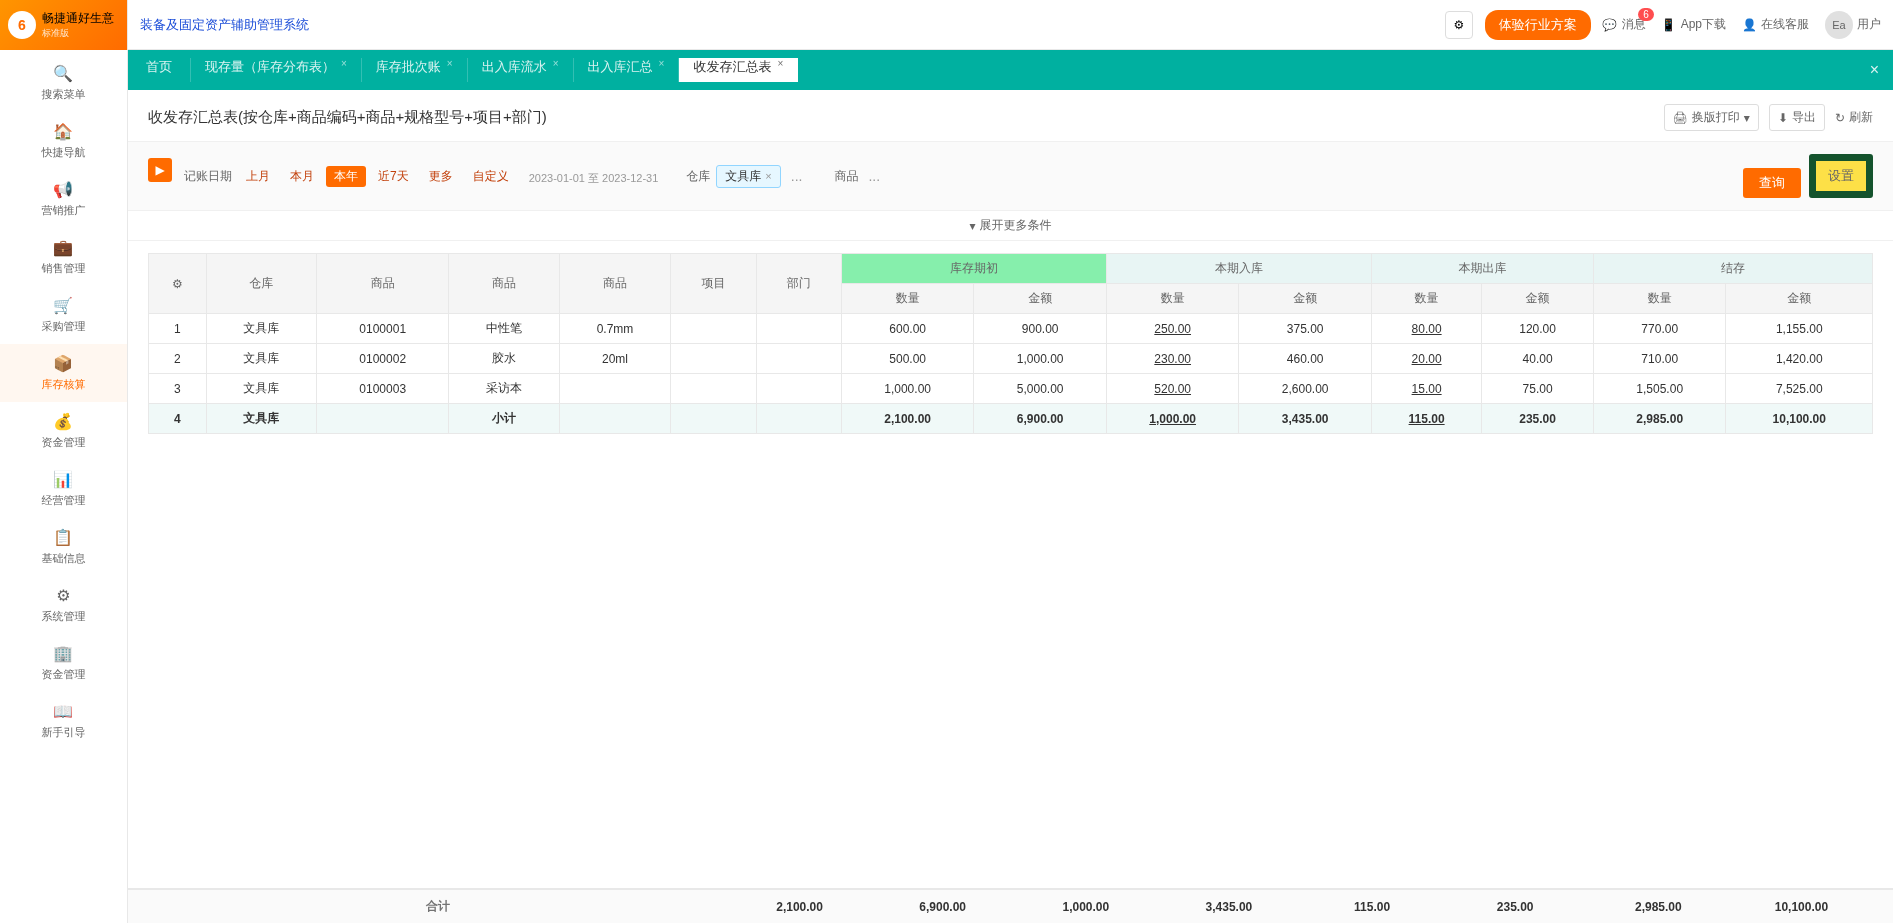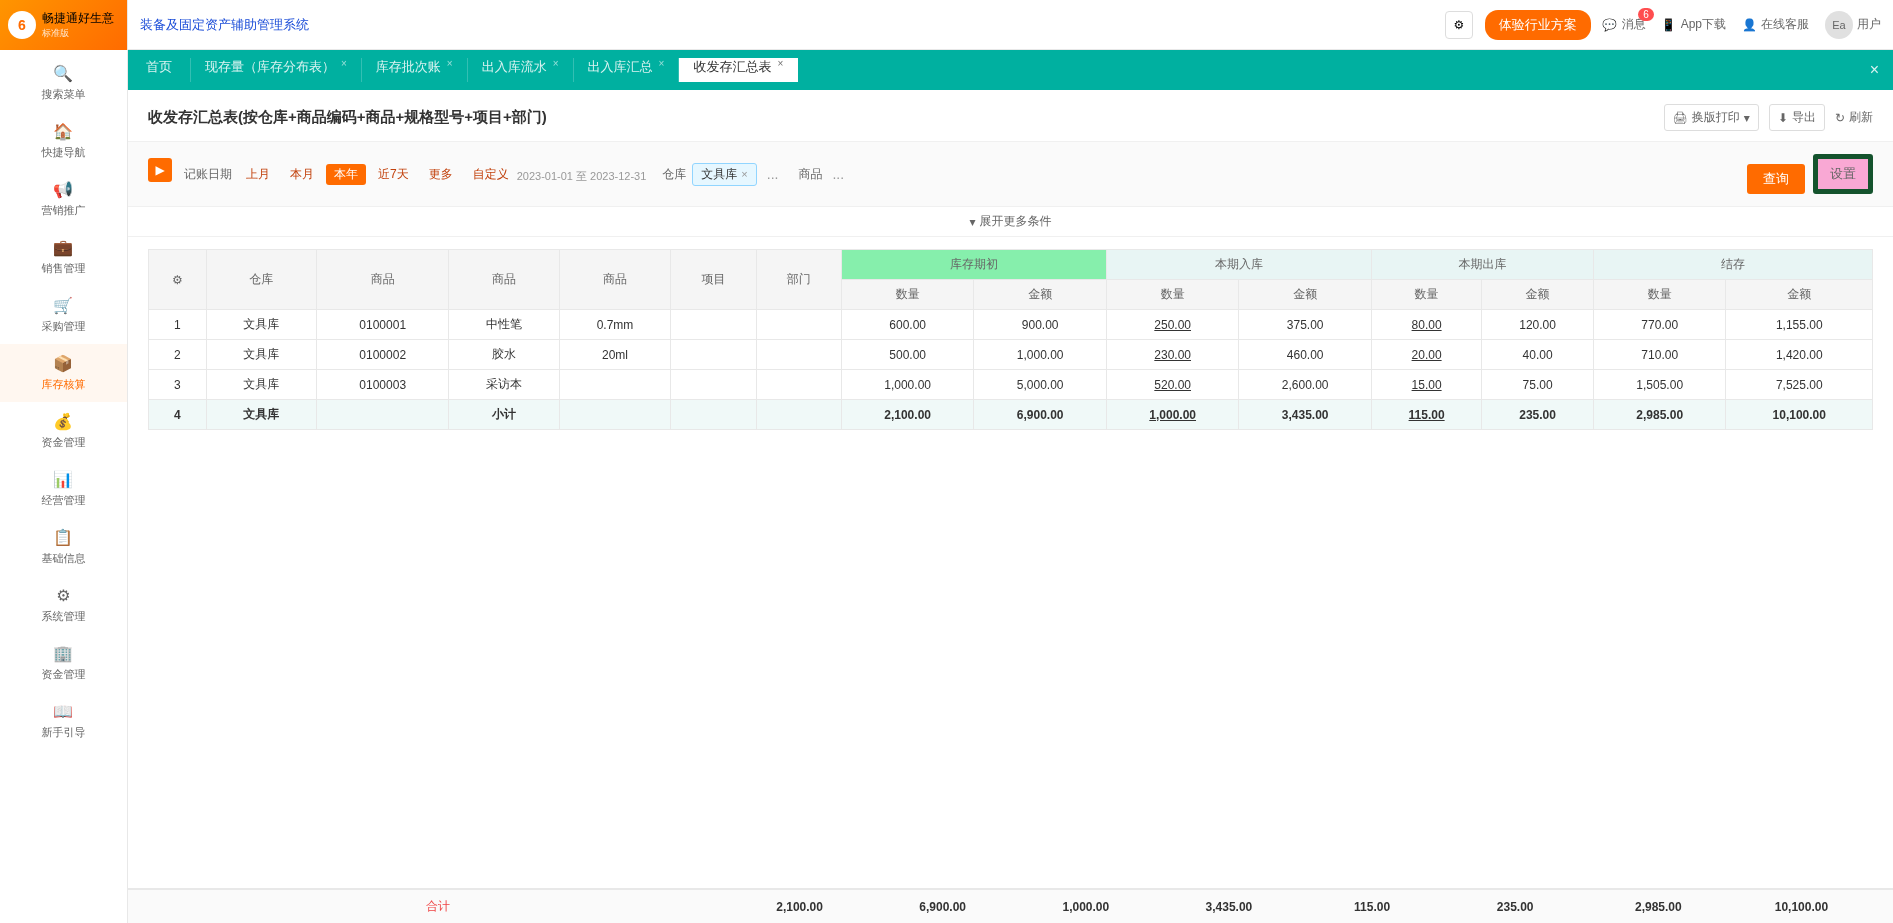--- a/index.html
+++ b/index.html
@@ -34,21 +34,21 @@
     .tab-item.active { background: #fff; color: #333; }
     .tab-close { font-size: 10px; cursor: pointer; opacity: 0.7; }
     .tab-first { padding: 0 18px; font-size: 13px; }
     .tabs-close-all { margin-left: auto; padding: 0 14px; color: rgba(255,255,255,0.85); font-size: 16px; cursor: pointer; }
 
     
     .page-content { flex: 1; background: #fff; overflow-y: auto; padding: 0; }
 
     
     .page-header { padding: 14px 20px 10px; border-bottom: 1px solid #f0f0f0; display: flex; align-items: center; justify-content: space-between; }
-    .page-title { font-size: 15px; color: #333; font-weight: 700; }
+    .page-title { font-size: 15px; color: #333; font-weight: 400; }
     .page-header-actions { display: flex; align-items: center; gap: 10px; }
     .header-action-btn { display: flex; align-items: center; gap: 4px; color: #666; font-size: 12px; cursor: pointer; padding: 4px 8px; border: 1px solid #ddd; border-radius: 3px; background: #fff; }
     .refresh-btn { display: flex; align-items: center; gap: 4px; color: #666; font-size: 12px; cursor: pointer; }
 
     
     .filter-area { padding: 12px 20px; background: #fafafa; border-bottom: 1px solid #f0f0f0; display: flex; align-items: flex-start; gap: 12px; }
     .filter-toggle-btn { width: 24px; height: 24px; background: #ff6b00; border-radius: 3px; display: flex; align-items: center; justify-content: center; color: #fff; cursor: pointer; flex-shrink: 0; margin-top: 4px; }
     .filter-item { display: flex; align-items: center; gap: 6px; }
     .filter-label { color: #666; font-size: 12px; white-space: nowrap; }
     .date-shortcuts { display: flex; align-items: center; gap: 4px; }
@@ -59,38 +59,38 @@
     .filter-tag { display: flex; align-items: center; gap: 4px; background: #e6f7ff; border: 1px solid #91d5ff; border-radius: 3px; padding: 2px 8px; font-size: 12px; color: #333; }
     .tag-close { cursor: pointer; color: #999; font-size: 11px; }
     .filter-more { color: #999; font-size: 14px; cursor: pointer; padding: 2px 4px; }
 
     
     .expand-row { padding: 6px 20px; border-bottom: 1px solid #f0f0f0; display: flex; justify-content: center; }
     .expand-btn { display: flex; align-items: center; gap: 4px; color: #666; font-size: 12px; cursor: pointer; background: none; border: none; }
 
     
     .query-btn { background: #ff6b00; color: #fff; border: none; border-radius: 3px; padding: 6px 16px; font-size: 13px; cursor: pointer; }
-    .settings-btn { background: #f9a8d4; color: #666; border: 5px solid #14532d; border-radius: 3px; padding: 6px 12px; font-size: 13px; cursor: pointer; }
+    .settings-btn { background: #fde047; color: #666; border: 7px solid #14532d; border-radius: 3px; padding: 6px 12px; font-size: 13px; cursor: pointer; }
 
     
     .table-wrapper { padding: 0 20px 20px; overflow-x: auto; }
     table { width: 100%; border-collapse: collapse; font-size: 12px; margin-top: 12px; }
     thead tr th { background: #f5f5f5; border: 1px solid #e8e8e8; padding: 6px 8px; text-align: center; color: #666; font-weight: normal; white-space: nowrap; }
     tbody tr td { border: 1px solid #e8e8e8; padding: 6px 8px; text-align: center; color: #333; white-space: nowrap; }
     tbody tr.subtotal { background: #f0f9f8; font-weight: bold; }
     tbody tr.subtotal td { font-weight: bold; color: #333; }
     .underline-num { text-decoration: underline; cursor: pointer; color: #333; }
 
     
     .table-footer { background: #fafafa; border-top: 2px solid #e8e8e8; padding: 8px 20px; display: flex; align-items: center; }
     .footer-row { display: flex; align-items: center; gap: 0; width: 100%; }
     .footer-num { flex: 1; text-align: center; font-weight: bold; color: #333; font-size: 12px; }
 
     .filter-section { display: flex; flex-direction: column; flex: 1; }
-    .filter-section-row { display: flex; align-items: center; flex-wrap: wrap; }
+    .filter-section-row { display: flex; align-items: center; gap: 12px; flex-wrap: wrap; }
   </style>
 </head>
 <body>
 
 <div class="sidebar">
   <div class="sidebar-logo">
     <div class="sidebar-logo-icon">6</div>
     <div>
       <div>畅捷通好生意</div>
       <div class="sidebar-version">标准版</div>
@@ -368,21 +368,21 @@
       <td>2,985.00</td>
       <td>10,100.00</td>
     </tr>
           </tbody>
       </table>
     </div>
   </div>
 
   <div class="table-footer">
     <div class="footer-row">
-      <div style="width:580px;text-align:center;font-weight:normal;color:#ef4444;">合计</div>
+      <div style="width:580px;text-align:center;font-weight:bold;color:#737373;">合计</div>
       <div class="footer-num">2,100.00</div>
       <div class="footer-num">6,900.00</div>
       <div class="footer-num">1,000.00</div>
       <div class="footer-num">3,435.00</div>
       <div class="footer-num">115.00</div>
       <div class="footer-num">235.00</div>
       <div class="footer-num">2,985.00</div>
       <div class="footer-num">10,100.00</div>
     </div>
   </div>

